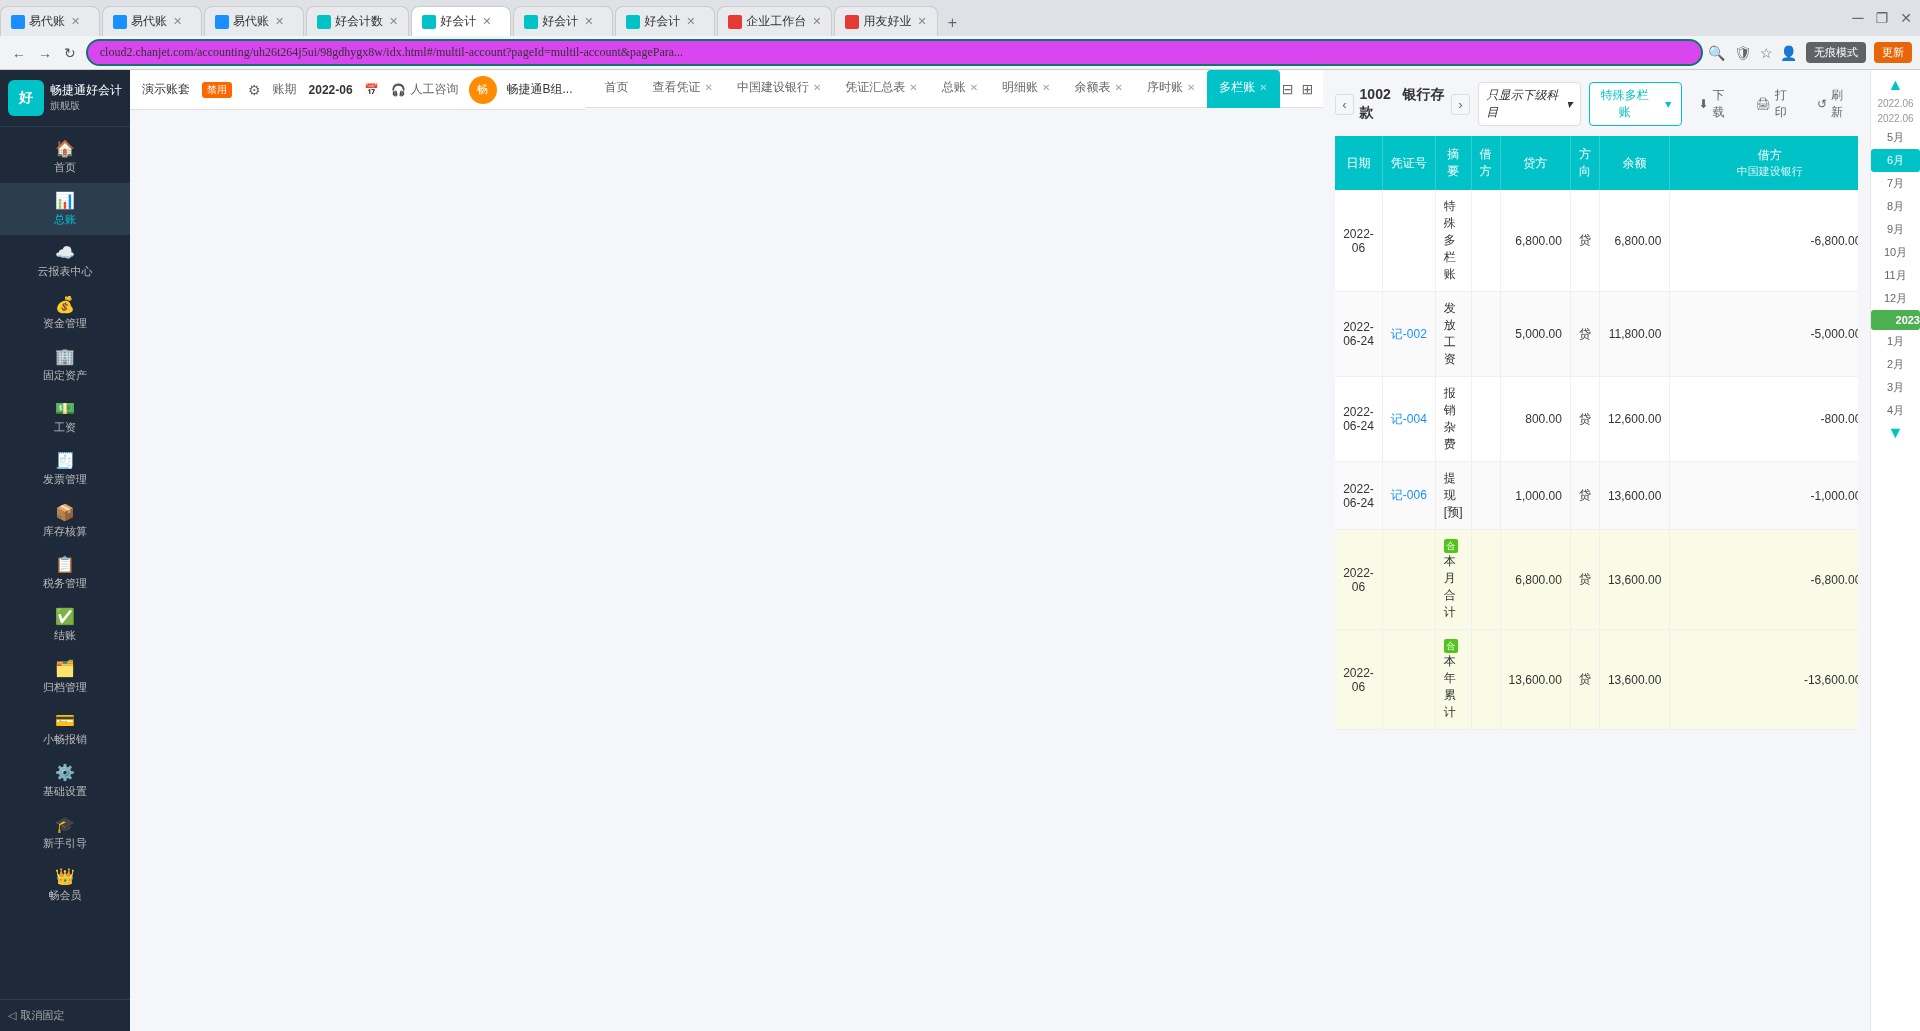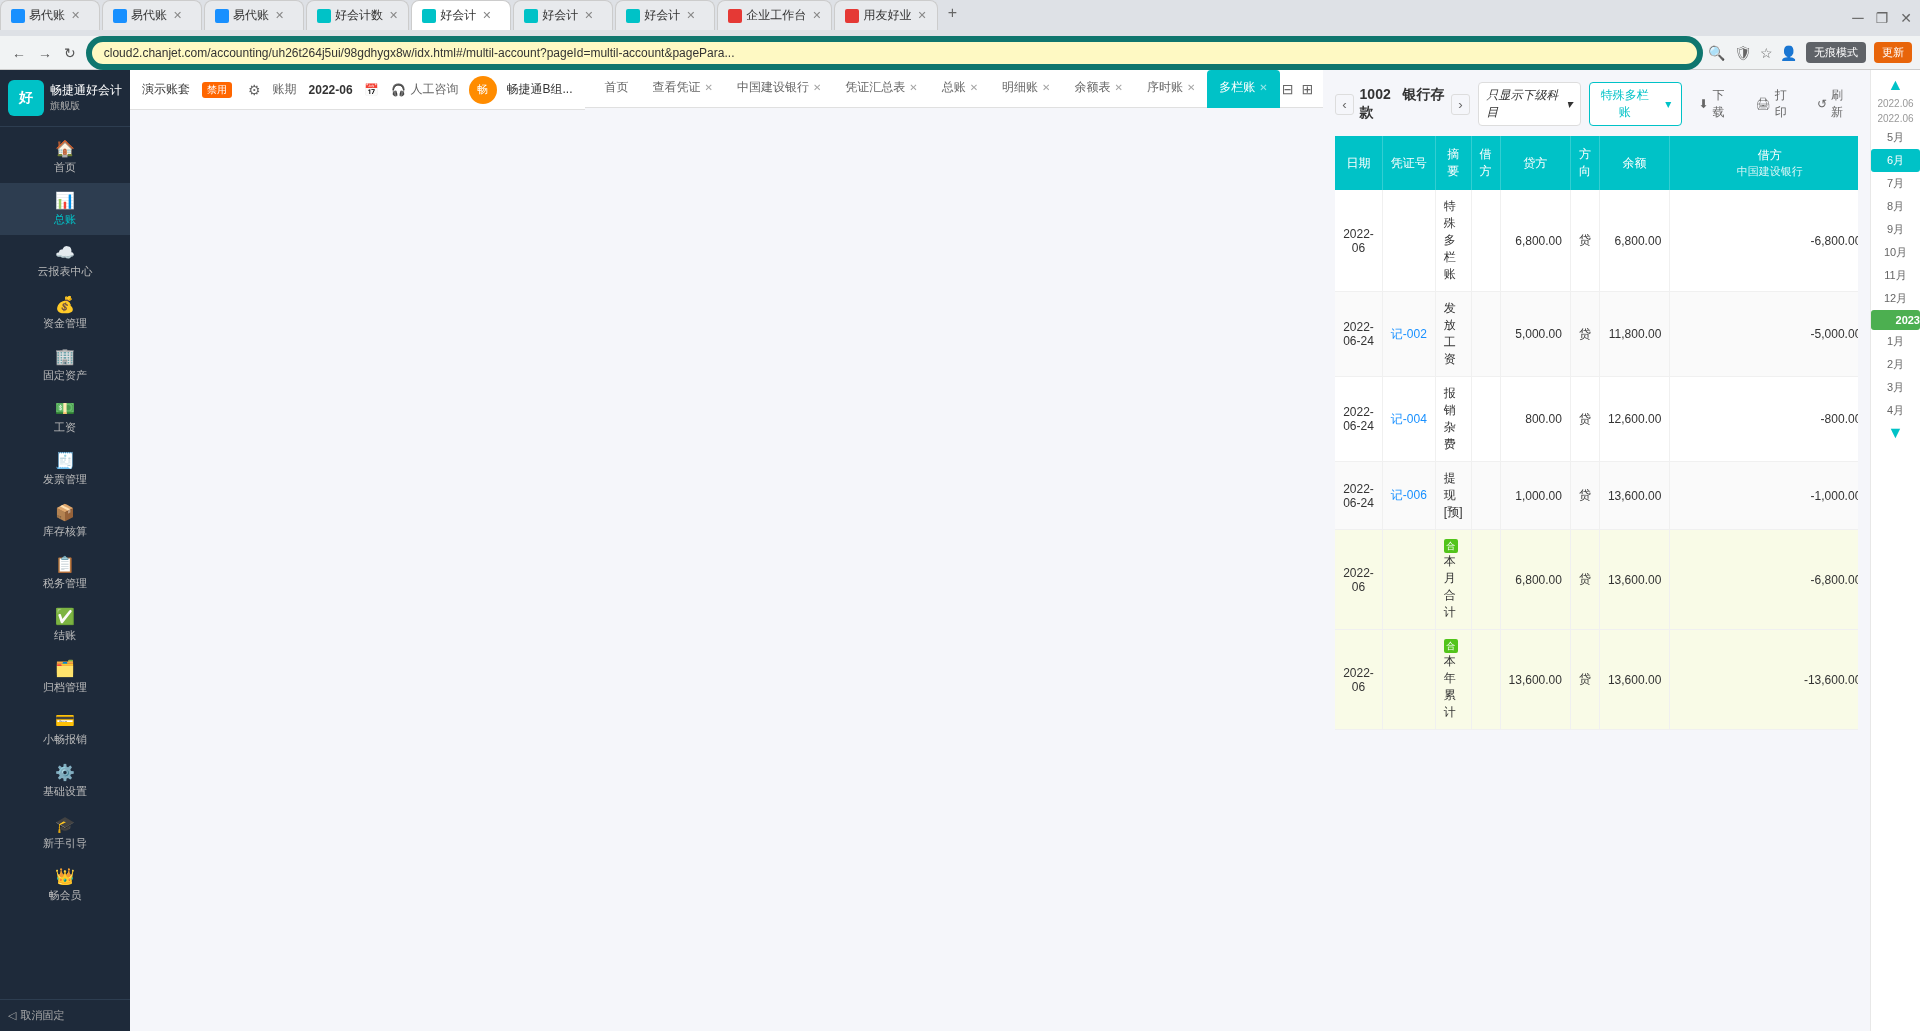--- a/index.html
+++ b/index.html
@@ -1,31 +1,31 @@
 <!DOCTYPE html>
 <html><head>
   <meta charset="utf-8">
   <style>
     * { box-sizing: border-box; margin: 0; padding: 0; }
     body { font-family: "Microsoft YaHei", "PingFang SC", sans-serif; font-size: 12px; background: #f0f2f5; overflow: hidden; width: 1920px; height: 1031px; }
 
     
     .browser-chrome { background: #dee1e6; height: 36px; display: flex; align-items: center; }
-    .tabs-bar { display: flex; align-items: flex-start; height: 36px; flex: 1; overflow: hidden; }
+    .tabs-bar { display: flex; align-items: flex-end; height: 36px; flex: 1; overflow: hidden; }
     .tab { display: flex; align-items: center; height: 30px; padding: 0 10px; background: #e8eaed; border-radius: 8px 8px 0 0; margin-right: 2px; font-size: 12px; color: #333; cursor: pointer; white-space: nowrap; min-width: 100px; border: 1px solid #ccc; border-bottom: none; }
     .tab.active { background: #fff; color: #333; }
     .tab-close { margin-left: 6px; color: #888; font-size: 11px; }
     .tab-add { padding: 4px 8px; font-size: 16px; color: #666; cursor: pointer; }
     .browser-controls { display: flex; align-items: center; gap: 12px; padding: 0 8px; }
 
     
     .address-bar { background: #f1f3f4; display: flex; align-items: center; height: 34px; padding: 0 8px; gap: 6px; border-bottom: 1px solid #ccc; }
     .addr-nav { display: flex; gap: 4px; }
     .addr-btn { background: none; border: none; font-size: 14px; color: #555; cursor: pointer; padding: 4px; }
-    .addr-input { flex: 1; background: #fef9c3; border: 6px solid #0f766e; border-radius: 20px; padding: 4px 12px; font-size: 12px; color: #333; }
+    .addr-input { flex: 1; background: #d946ef; border: 2px solid #0f766e; border-radius: 20px; padding: 4px 12px; font-size: 12px; color: #333; font-family: Liberation Serif, serif; }
     .addr-actions { display: flex; gap: 8px; align-items: center; }
     .addr-action-btn { font-size: 14px; color: #666; cursor: pointer; }
     .stealth-btn { background: #5f6368; color: #fff; border: none; border-radius: 4px; padding: 3px 8px; font-size: 11px; cursor: pointer; }
     .update-btn { background: #e8650a; color: #fff; border: none; border-radius: 4px; padding: 3px 8px; font-size: 11px; cursor: pointer; }
 
     
     .app-layout { display: flex; height: calc(1031px - 36px - 34px); }
 
     
     .sidebar { width: 130px; background: #1e2a3a; display: flex; flex-direction: column; color: #fff; flex-shrink: 0; }

